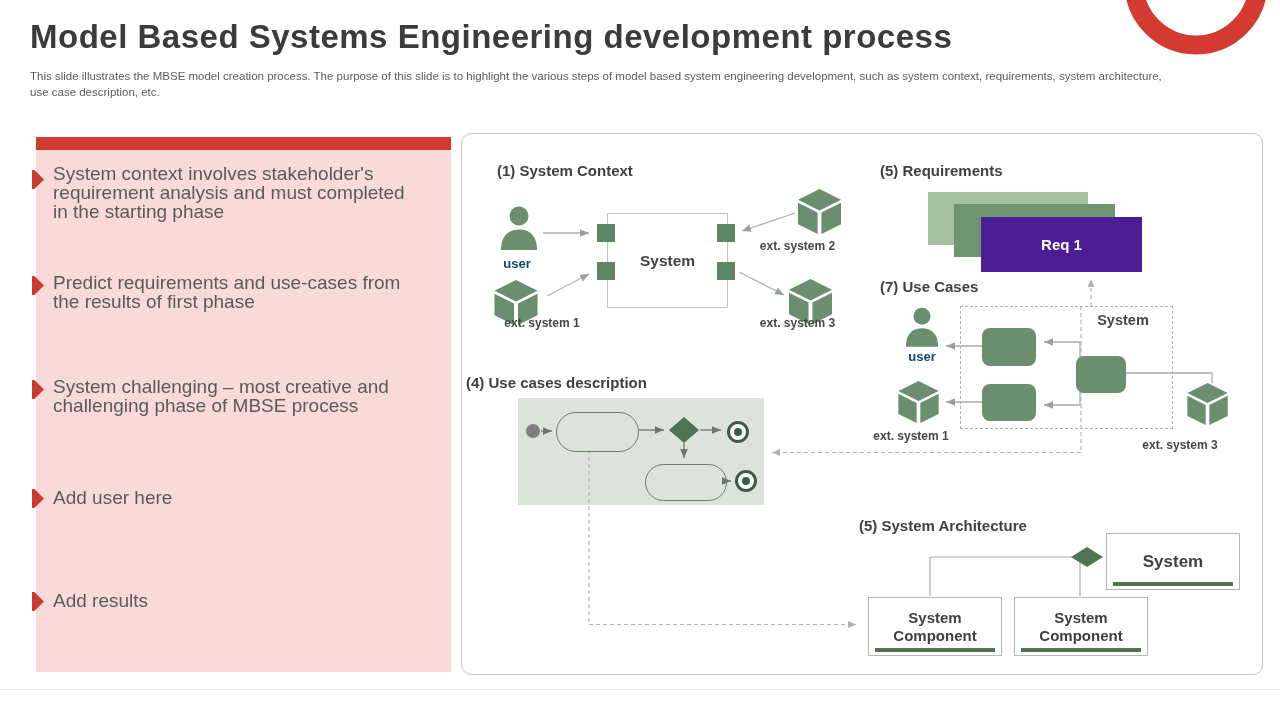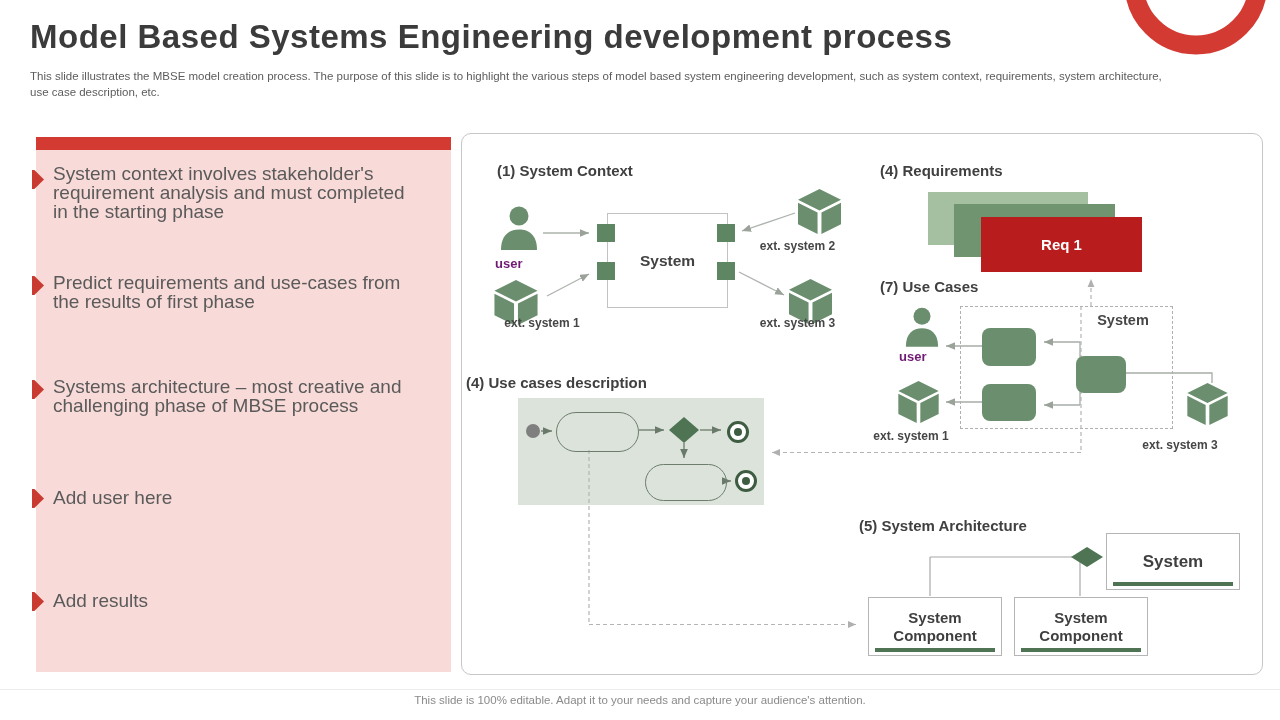--- a/index.html
+++ b/index.html
@@ -15,21 +15,21 @@
   .bullet{position:absolute;left:0;top:0;width:100%;}
   .marker{position:absolute;left:-4px;width:12px;height:19px;background:#c93a30;
           clip-path:polygon(0 0,20% 0,100% 50%,20% 100%,0 100%);}
   .btext{position:absolute;left:17px;width:356px;font-size:19px;line-height:19px;color:#5a5a5a;}
   
   .right-panel{left:461px;top:133px;width:800px;height:540px;background:#ffffff;
                border:1px solid #c6c6c6;border-radius:10px;}
   
   .h{font-size:15px;font-weight:700;color:#404040;white-space:nowrap;}
   .lbl{font-size:12px;font-weight:700;color:#464646;text-align:center;white-space:nowrap;}
-  .lbl-sm{font-size:13px;font-weight:700;color:#701a75;text-align:left;white-space:nowrap;}
+  .lbl-sm{font-size:13px;font-weight:700;color:#0c4a6e;text-align:center;white-space:nowrap;}
   
   .sysbox{left:607px;top:213px;width:119px;height:93px;background:#fff;border:1px solid #c2c2c2;
           display:flex;align-items:center;justify-content:center;font-size:15.5px;font-weight:700;color:#424242;}
   .port{width:18px;height:18px;background:#5f8663;}
   .stack{position:absolute;}
   .req-front{display:flex;align-items:center;justify-content:center;color:#ffffff;font-size:15px;font-weight:700;}
   .boundary{left:960px;top:306px;width:211px;height:121px;border:1px dashed #b0b0b0;}
   .rr{position:absolute;background:#6b8f6e;border-radius:8px;}
   .canvas4{left:518px;top:398px;width:246px;height:107px;background:#dce3da;}
   .startdot{left:526px;top:424px;width:14px;height:14px;border-radius:50%;background:#7f7f7f;}
@@ -65,21 +65,21 @@
     <div class="bullet" style="top:27px">
       <span class="marker" style="top:6px"></span>
       <div class="btext">System context involves stakeholder's requirement analysis and must completed in the starting phase</div>
     </div>
     <div class="bullet" style="top:136px">
       <span class="marker" style="top:3px"></span>
       <div class="btext">Predict requirements and use-cases from the results of first phase</div>
     </div>
     <div class="bullet" style="top:240px">
       <span class="marker" style="top:3px"></span>
-      <div class="btext">Systems architecture – most creative and challenging phase of MBSE process</div>
+      <div class="btext">System challenging – most creative and challenging phase of MBSE process</div>
     </div>
     <div class="bullet" style="top:351px">
       <span class="marker" style="top:1px"></span>
       <div class="btext">Add user here</div>
     </div>
     <div class="bullet" style="top:454px">
       <span class="marker" style="top:1px"></span>
       <div class="btext">Add results</div>
     </div>
   </div>
@@ -170,24 +170,24 @@
   </svg>
   <div class="abs lbl" style="left:477px;top:316px;width:130px">ext. system 1</div>
 
   <svg class="abs" style="left:788px;top:278px;width:45px;height:47px" viewBox="0 0 46 48">
     <polygon points="23,1 45,12 23,23 1,12" fill="#6b8f6e"></polygon>
     <polygon points="1,15 21,25 21,47 1,37" fill="#6b8f6e"></polygon>
     <polygon points="25,25 45,15 45,37 25,47" fill="#6b8f6e"></polygon>
   </svg>
   <div class="abs lbl" style="left:745px;top:316px;width:105px">ext. system 3</div>
 
-  <div class="abs h" style="left:880px;top:162px">(4) Requirements</div>
+  <div class="abs h" style="left:880px;top:162px">(5) Requirements</div>
   <div class="abs stack" style="left:928px;top:192px;width:160px;height:53px;background:#a5bfa1"></div>
   <div class="abs stack" style="left:954px;top:204px;width:161px;height:53px;background:#70946f"></div>
-  <div class="abs stack req-front" style="left:981px;top:217px;width:161px;height:55px;background:#b91c1c">
+  <div class="abs stack req-front" style="left:981px;top:217px;width:161px;height:55px;background:#4c1d95">
     <span>Req 1</span>
   </div>
 
   <div class="abs h" style="left:880px;top:278px">(7) Use Cases</div>
   <div class="abs boundary"></div>
   <div class="abs lbl" style="left:1095px;top:312px;width:56px;font-size:14.5px">System</div>
 
   <svg class="abs" style="left:905px;top:307px;width:34px;height:40px" viewBox="0 0 38 44">
     <circle cx="19" cy="10" r="9.5" fill="#6b8f6e"></circle>
     <path d="M1,44 C1,29 9,23.5 19,23.5 C29,23.5 37,29 37,44 Z" fill="#6b8f6e"></path>
@@ -237,15 +237,14 @@
   <div class="archbox" style="left:868px;top:597px;width:132px;height:57px;font-size:15px;line-height:18px">
     <span>System Component</span>
     <div class="underline"></div>
   </div>
   <div class="archbox" style="left:1014px;top:597px;width:132px;height:57px;font-size:15px;line-height:18px">
     <span>System Component</span>
     <div class="underline"></div>
   </div>
 
   <div class="abs bottom-line"></div>
-  <div class="abs footer">This slide is 100% editable. Adapt it to your needs and capture your audience's attention.</div>
 
 </div>
 
 </body></html>

